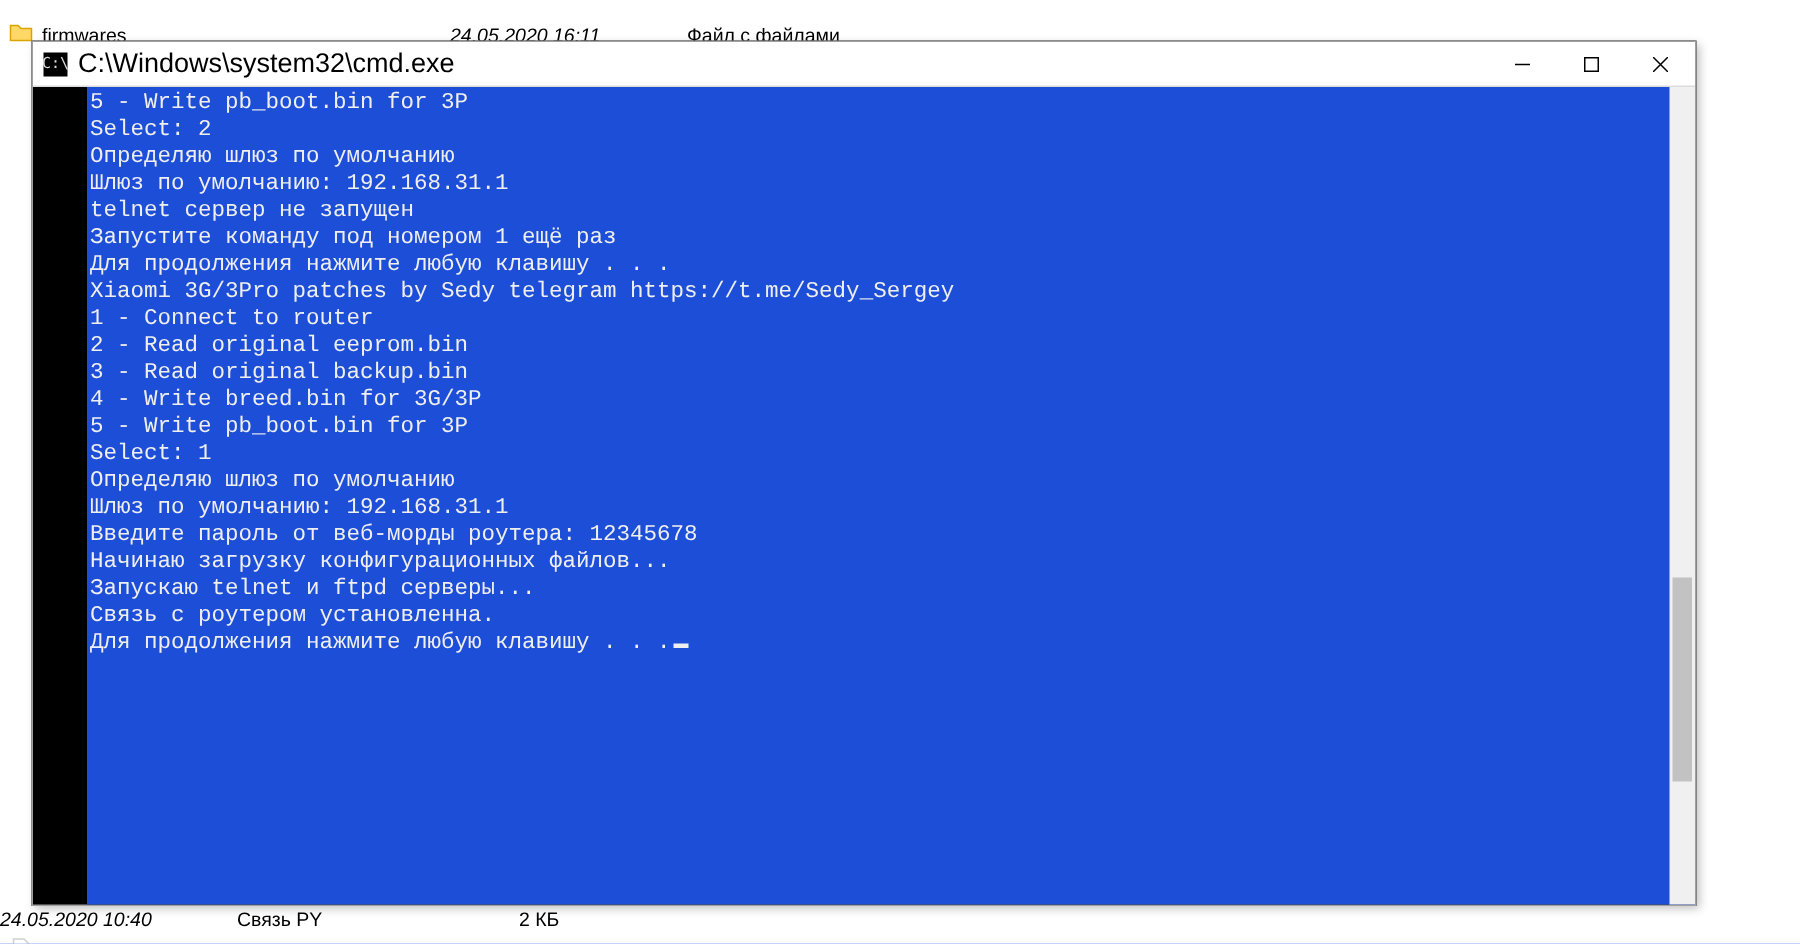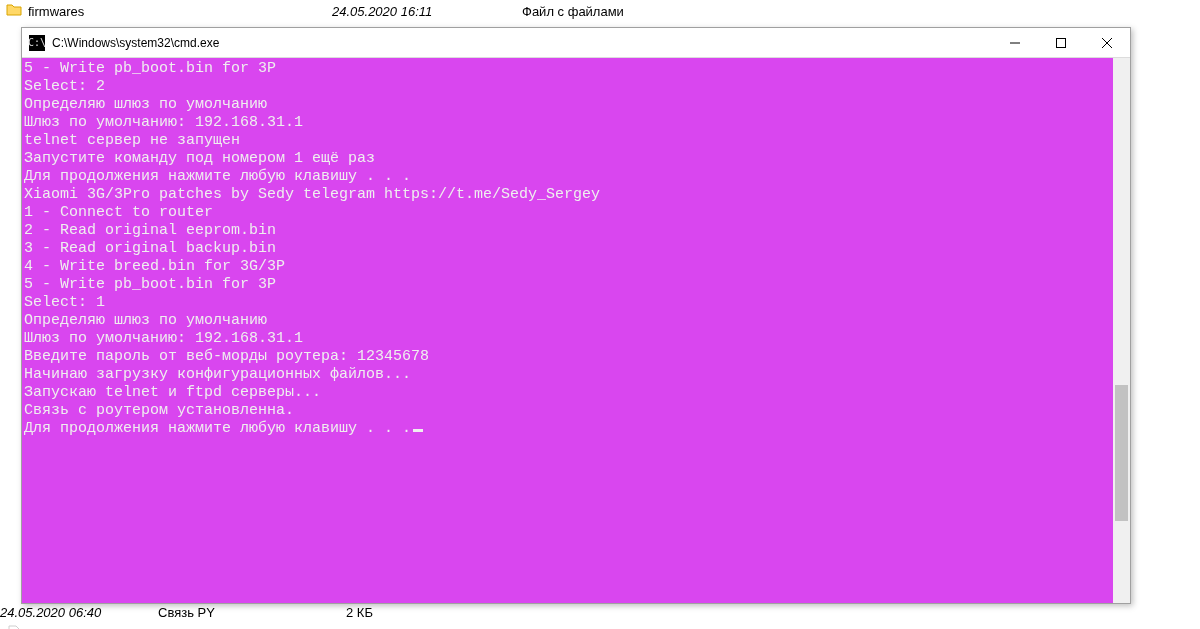--- a/index.html
+++ b/index.html
@@ -52,39 +52,40 @@
     align-items: center;
     color: #000;
   }
   .titlebar .app-icon {
     width: 16px; height: 16px;
     margin: 0 7px;
     display:flex; align-items:center; justify-content:center;
     font-size:10px;
     background:#000; color:#ddd; font-family: monospace;
   }
-  .titlebar .title-text { font-size: 12px; flex: 0 0 auto; }
+  .titlebar .title-text { font-size: 18px; flex: 0 0 auto; }
   .titlebar .spacer { flex: 1; }
   .winbtn {
     width: 46px; height: 30px;
     display: flex; align-items: center; justify-content: center;
     color: #000;
   }
 
   .console-body {
     flex: 1;
-    background: #d946ef;
+    background: #1d4ed8;
     color: #efefef;
     font-family: Consolas, "Courier New", monospace;
     font-size: 15px;
     line-height: 18px;
     padding: 2px 6px 0 2px;
     white-space: pre;
     overflow: hidden;
     position: relative;
+    margin-left: 36px;
   }
   .console-scrollbar {
     position: absolute;
     top: 30px; right: 0;
     width: 17px;
     height: calc(100% - 30px);
     background: #f0f0f0;
   }
   .console-scrollbar .thumb {
     position: absolute;
@@ -97,38 +98,38 @@
     display:inline-block; width:10px; height:3px;
     background:#efefef; vertical-align: baseline;
     margin-left:2px;
   }
   .tline { display:block; }
 </style>
 </head>
 <body>
 
 <div class="explorer">
-  <div class="explorer-row" style="margin-top:0;gap:32px;">
+  <div class="explorer-row" style="margin-top:12px;">
     <div class="col-name">
       <span class="folder-icon">
         <svg width="16" height="16">
             <path d="M1 3h5l2 2h7v8H1z" fill="#ffd868" stroke="#d9a400"></path>
           </svg>
       </span>
       <span>firmwares</span>
     </div>
     <div class="col-date">24.05.2020 16:11</div>
     <div class="col-type">Файл с файлами</div>
     <div class="col-size"></div>
   </div>
 </div>
 
 <div class="explorer" style="position:absolute; top:601px; left:0; right:0;">
   <div class="explorer-row">
-    <div class="col-date">24.05.2020 06:40</div>
+    <div class="col-date">24.05.2020 10:40</div>
     <div class="col-type">Связь PY</div>
     <div class="col-size">2 КБ</div>
   </div>
   <div class="explorer-row" style="opacity:.4;">
     <div class="col-name">
       <span class="file-icon">
         <svg width="16" height="16">
             <path d="M3 1h7l3 3v11H3z" fill="#fff" stroke="#888"></path>
           </svg>
       </span>

